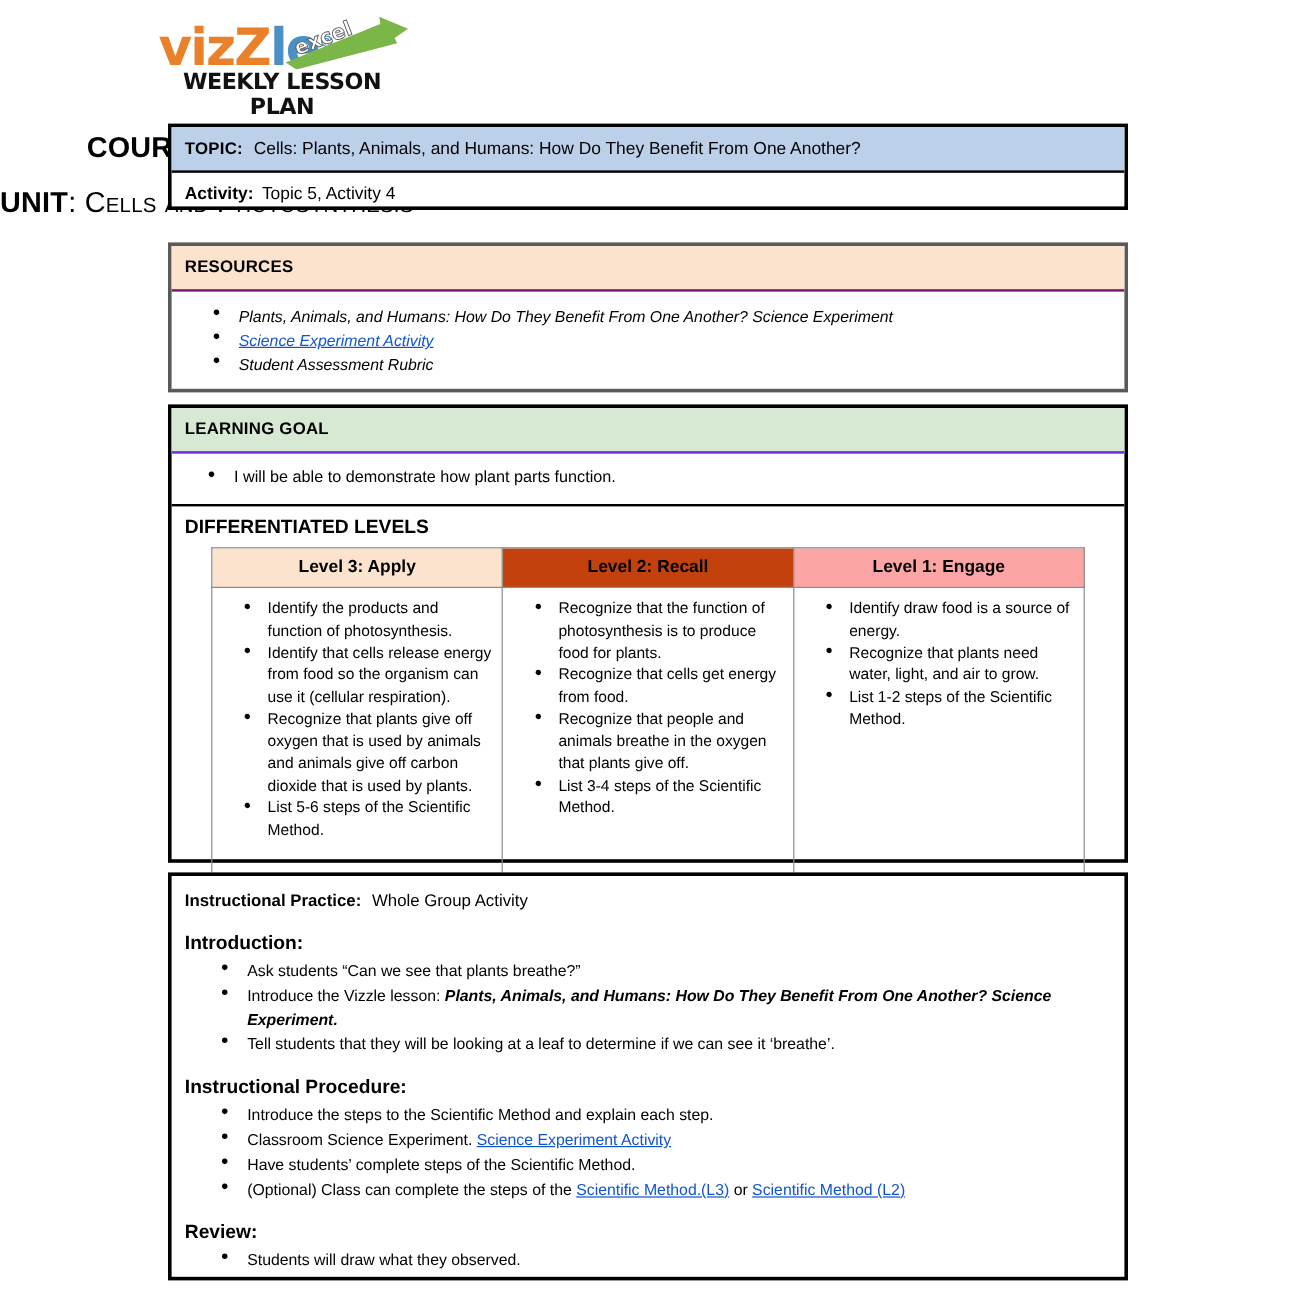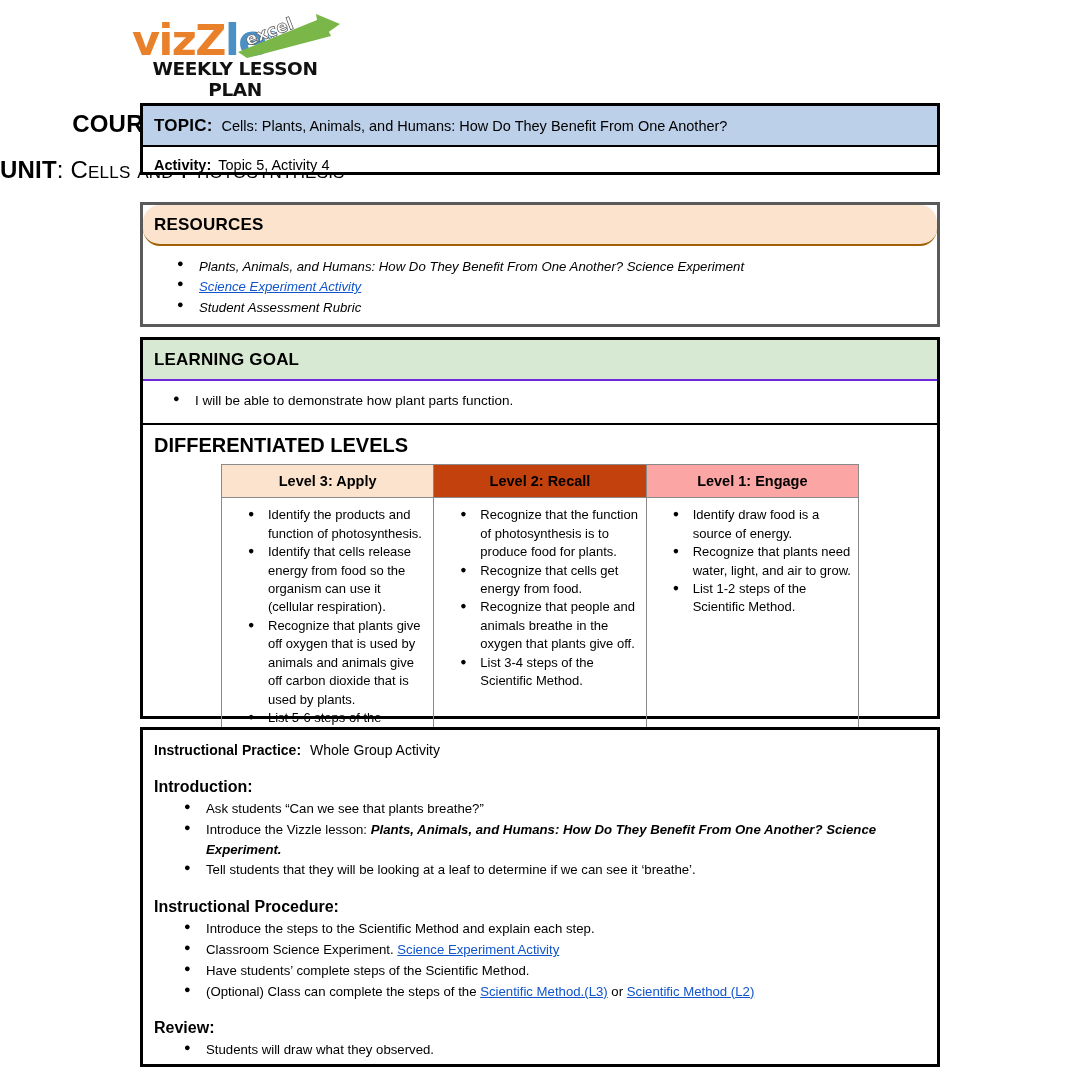--- a/index.html
+++ b/index.html
@@ -95,21 +95,21 @@
     border: 3px solid #000000;
     background: #ffffff;
   }
   .band {
     padding: 9px 11px 9px 11px;
     font-size: 14.5px;
     line-height: 1.25;
   }
   .band-title {
     font-weight: bold;
-    font-size: 17px;
+    font-size: 14px;
     letter-spacing: 0.2px;
   }
   .band-blue { background: #bdd0e9; border-bottom: 2px solid #000; }
   .band-peach { background: #fce3cd; }
   .band-green { background: #d8e9d3; }
 
   .plain-row {
     padding: 10px 11px 11px 11px;
     font-size: 14.5px;
   }
@@ -135,39 +135,39 @@
     font-size: 11px;
   }
   .ital { font-style: italic; }
   a.lnk, .lnk {
     color: #1155cc;
     text-decoration: underline;
   }
 
   
   #resources-box { left: 140px; top: 202px; width: 800px; height: 125px; border: 3px solid #5a5a5a; }
-  #resources-box .band-peach { border-bottom: 2px solid #a16207; border-radius: 17px; }
+  #resources-box .band-peach { border-bottom: 2px solid #701a75; }
   #resources-box ul.bul { padding-left: 56px; }
   #resources-box ul.bul li { font-size: 13.2px; line-height: 1.45; }
 
   
   #topic-box { left: 140px; top: 103px; width: 800px; height: 72px; }
 
   
   #goal-box { left: 140px; top: 337px; width: 800px; height: 382px; }
   #goal-box .band-green { border-bottom: 2px solid #6d28d9; }
   .goal-body { padding: 10px 0 11px 0; border-bottom: 2px solid #000; }
   .diff-title {
     padding: 9px 11px 7px 11px;
     font-weight: bold;
-    font-size: 20px;
+    font-size: 16px;
   }
 
   table.levels {
-    width: 638px;
+    width: 728px;
     margin: 0 auto 0 auto;
     border-collapse: collapse;
     table-layout: fixed;
   }
   table.levels th, table.levels td {
     border: 1px solid #8a8a8a;
     vertical-align: top;
   }
   table.levels th {
     text-align: center;

